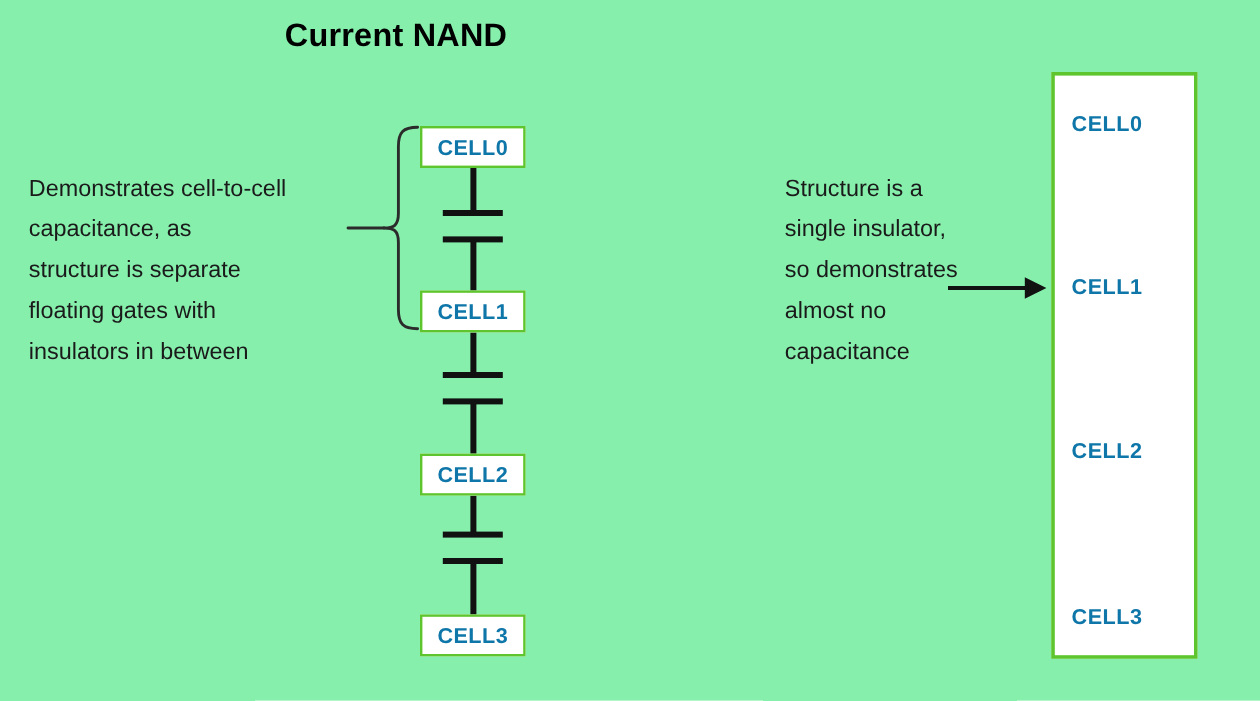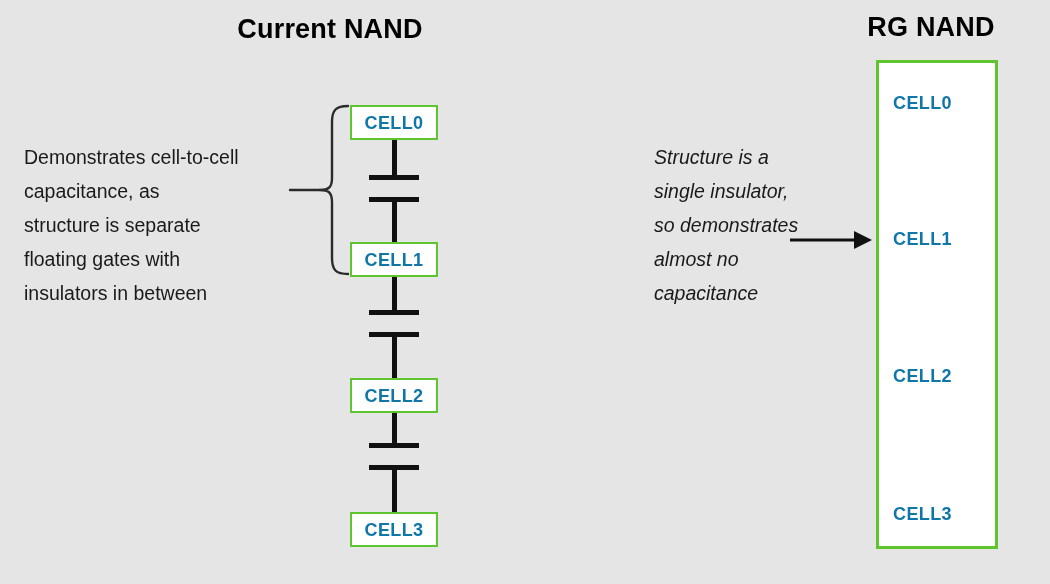--- a/index.html
+++ b/index.html
@@ -9,21 +9,21 @@
     background: #ffffff;
   }
   body {
     font-family: "Liberation Sans", sans-serif;
     -webkit-font-smoothing: antialiased;
   }
   #canvas {
     position: relative;
     width: 1050px;
     height: 584px;
-    background: #e5e5e5;
+    background: #86efac;
     overflow: hidden;
   }
 
   
   .title {
     position: absolute;
     font-size: 27px;
     font-weight: bold;
     color: #000000;
     letter-spacing: 0.2px;
@@ -34,21 +34,21 @@
 
   
   .annot {
     position: absolute;
     font-size: 19.5px;
     line-height: 34px;
     color: #1a1a1a;
     white-space: pre-line;
   }
   #annot-left  { left: 24px;  top: 140px; width: 278px; }
-  #annot-right { left: 654px; top: 140px; width: 200px; font-style: italic; }
+  #annot-right { left: 654px; top: 140px; width: 200px; }
 
   
   #chain { position: absolute; left: 0; top: 0; width: 660px; height: 584px; }
 
   .cell-box {
     position: absolute;
     left: 350px;
     width: 88px;
     height: 35px;
     box-sizing: border-box;
@@ -109,21 +109,20 @@
   }
   #arrow { position: absolute; left: 790px; top: 226px; z-index: 5; }
 </style>
 </head>
 <body>
 
 <div id="canvas">
 
   <div class="title" id="title-current">Current NAND</div>
 
-  <div class="title" id="title-rg">RG NAND</div>
 
   <div class="annot" id="annot-left">Demonstrates cell-to-cell
 capacitance, as
 structure is separate
 floating gates with
 insulators in between</div>
 
   <div class="annot" id="annot-right">Structure is a
 single insulator,
 so demonstrates

